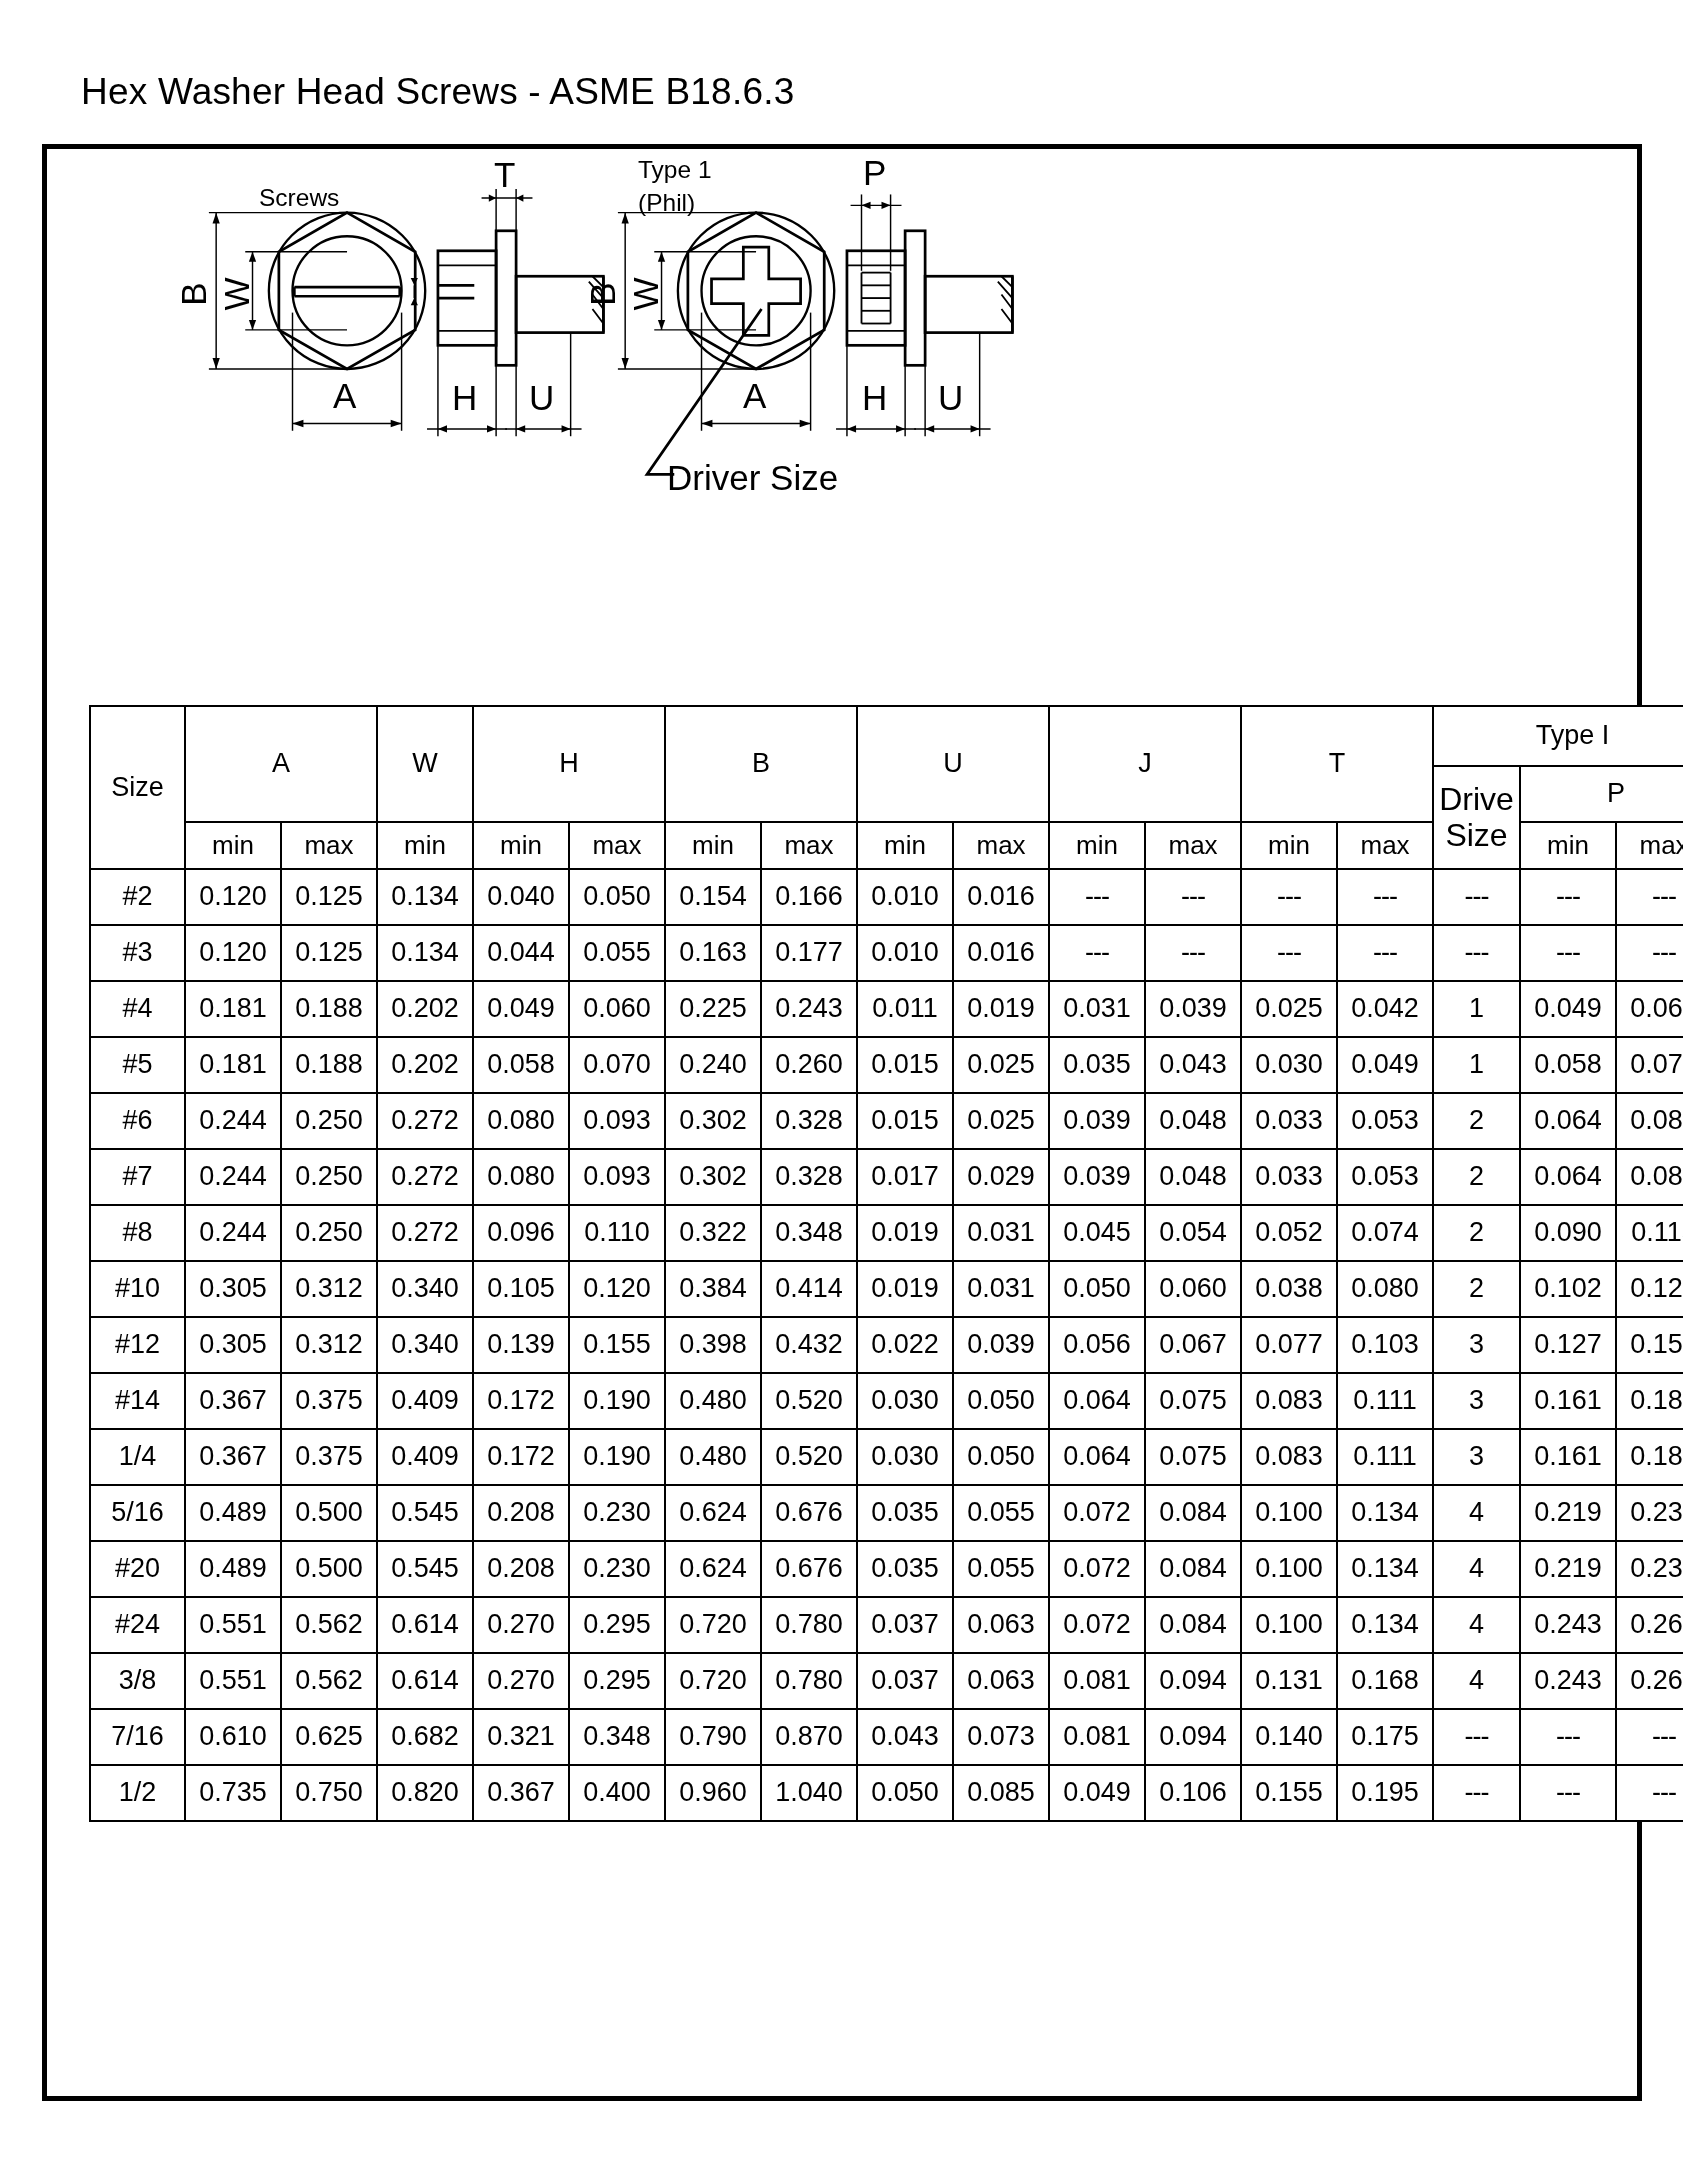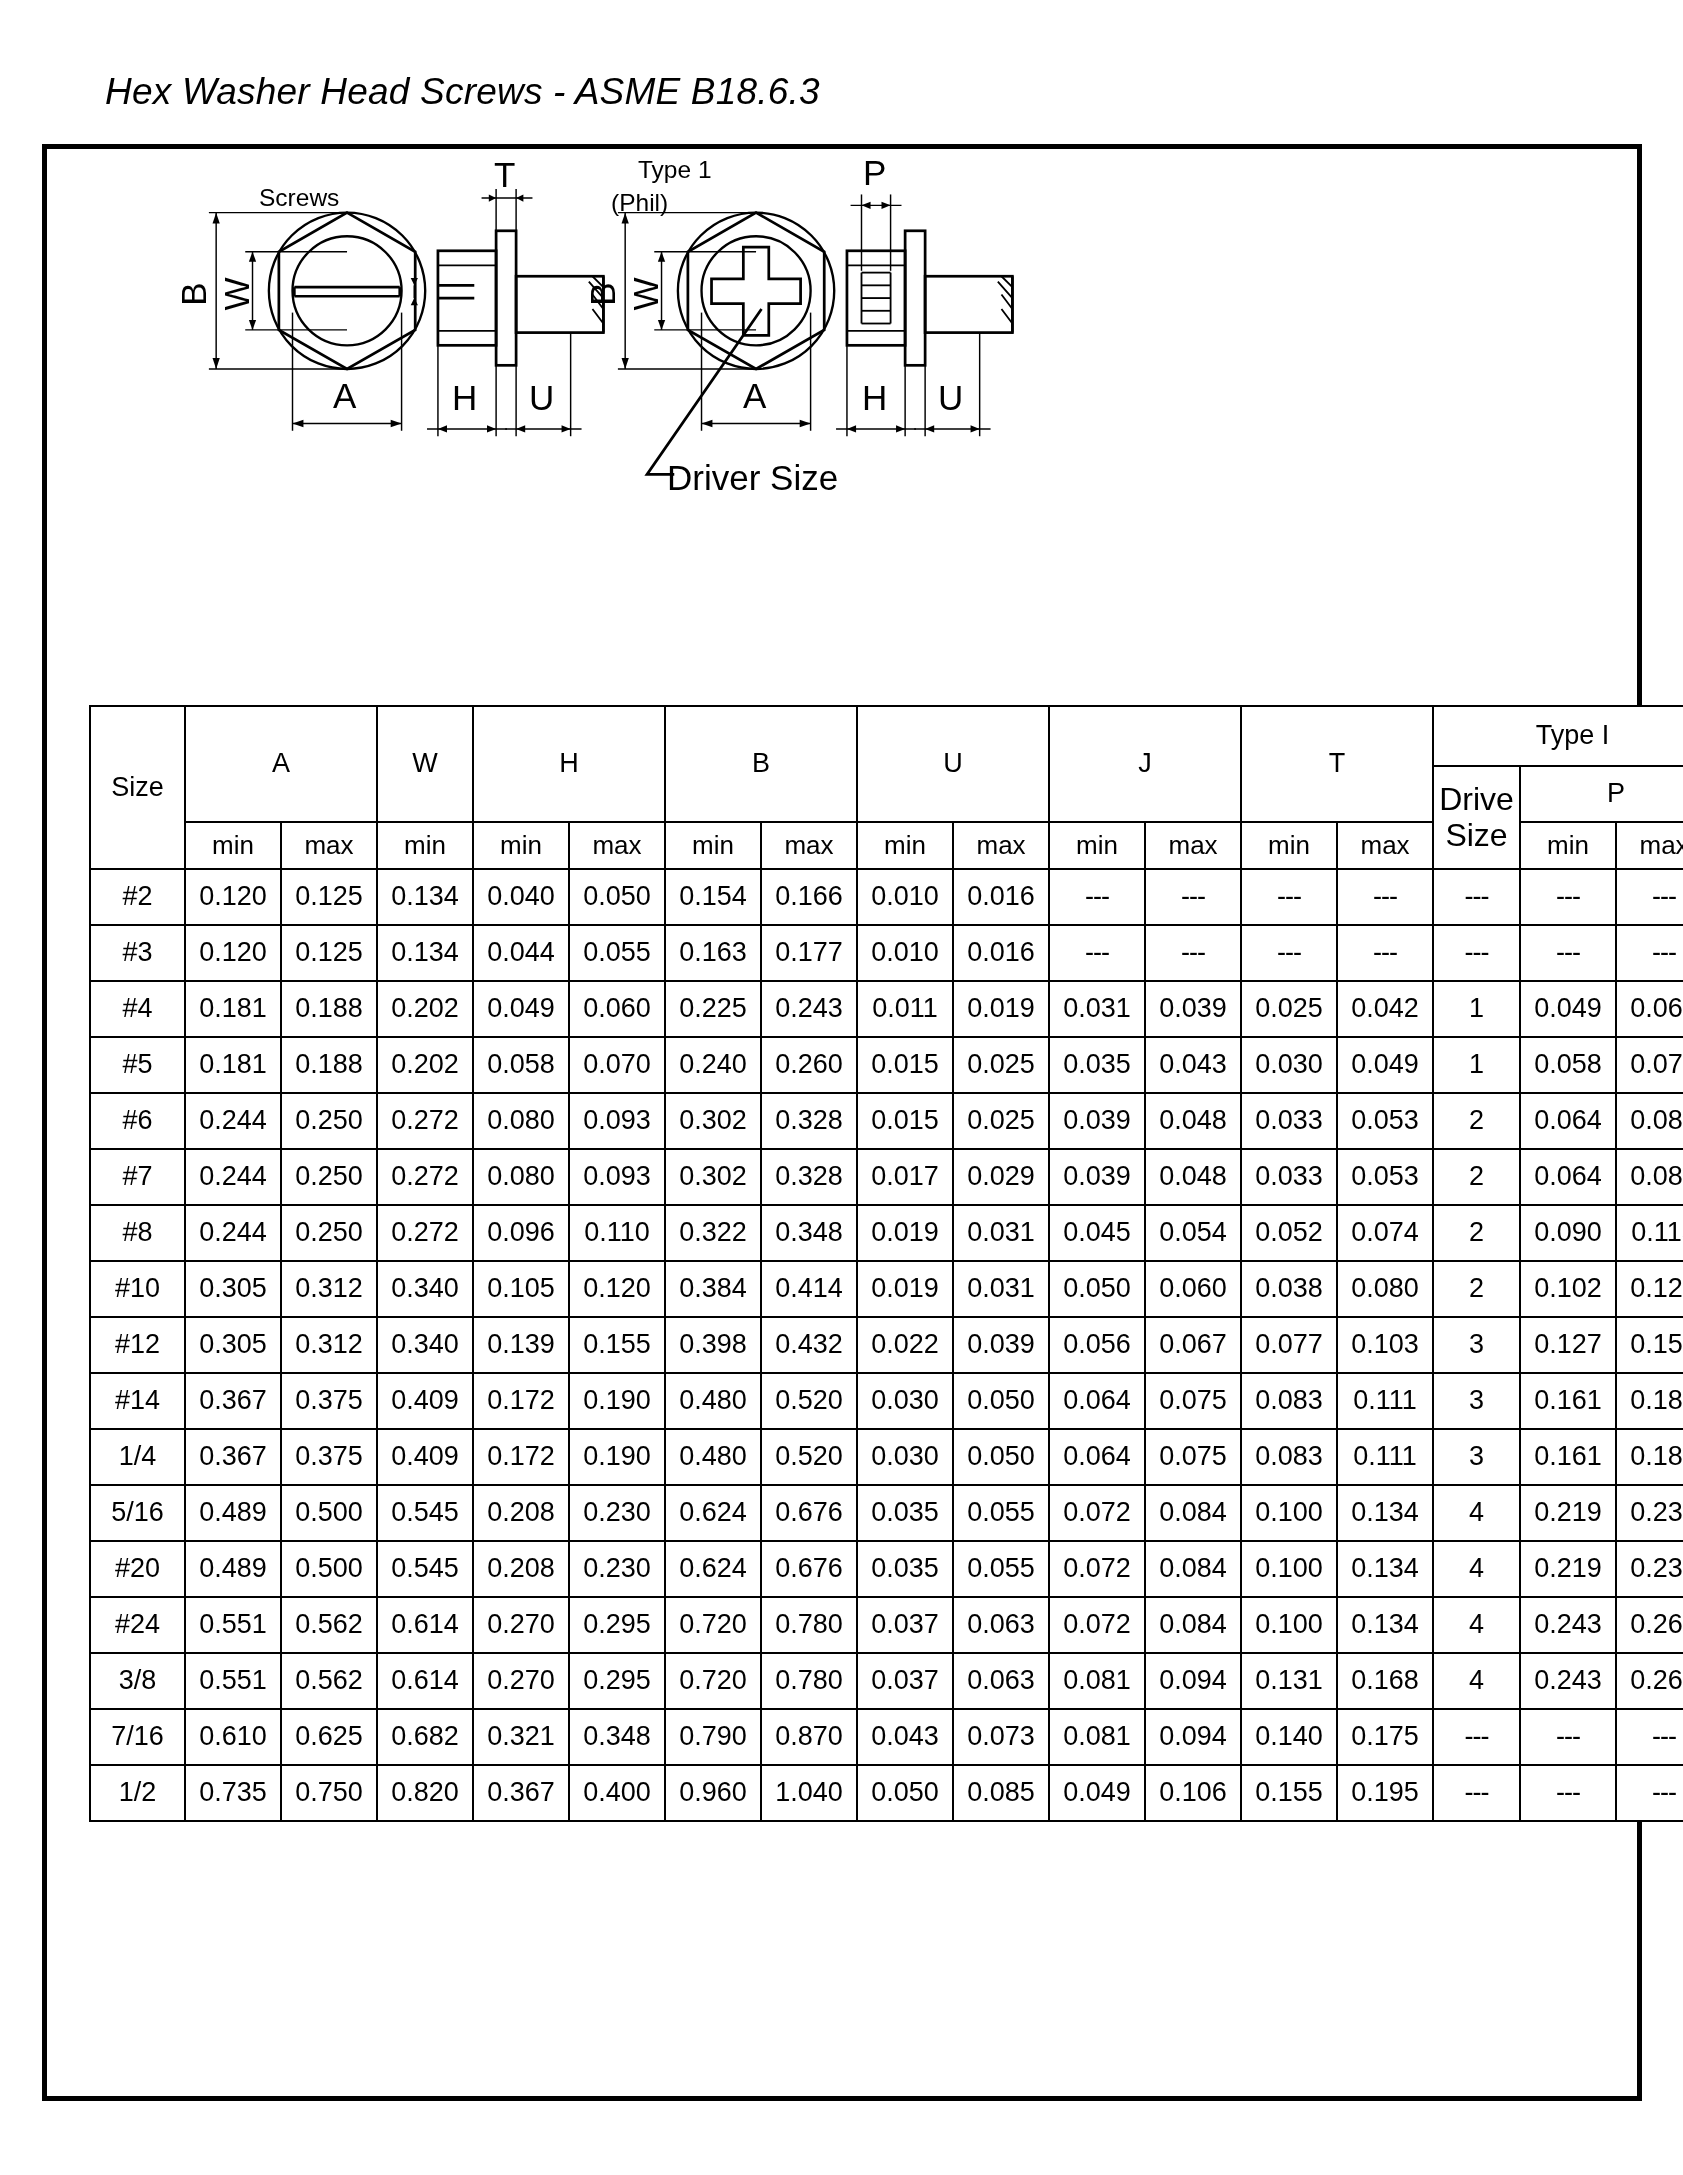--- a/index.html
+++ b/index.html
@@ -11,27 +11,26 @@
     width: 1684px;
     height: 2176px;
     font-family: "Liberation Sans", sans-serif;
     color: #000000;
     position: relative;
     overflow: hidden;
   }
 
   .page-title {
     position: absolute;
-    left: 105px;
+    left: 81px;
     top: 71px;
     font-size: 37px;
     font-weight: 400;
     letter-spacing: 0.2px;
     white-space: nowrap;
-    font-style: italic;
   }
 
   .sheet-border {
     position: absolute;
     left: 42px;
     top: 144px;
     width: 1600px;
     height: 1957px;
     border: 5.5px solid #000000;
     background: #ffffff;
@@ -229,21 +228,21 @@
       <line x1="966" y1="238" x2="966" y2="316" stroke-width="1.6"></line>
       <line x1="1026" y1="202" x2="1026" y2="316" stroke-width="1.6"></line>
       <line x1="954" y1="308" x2="1038" y2="308" stroke-width="1.6"></line>
       <polygon points="966,308 976,304 976,312" fill="#000" stroke="none"></polygon>
       <polygon points="1026,308 1016,304 1016,312" fill="#000" stroke="none"></polygon>
     </g>
   </svg>
 
   <div class="dlabel" style="left:212px; top:35px;">Screws</div>
   <div class="dlabel" style="left:591px; top:7.3px;">Type 1</div>
-  <div class="dlabel" style="left:564px; top:40px;">(Phil)</div>
+  <div class="dlabel" style="left:591px; top:40px;">(Phil)</div>
   <div class="dlabel-big" style="left:620px; top:309px;">Driver Size</div>
 
   <div class="dlabel-rot" style="left:135px; top:125px;">B</div>
   <div class="dlabel-rot" style="left:173px; top:125px;">W</div>
   <div class="dlabel-big" style="left:286px; top:227px;">A</div>
   <div class="dlabel-big" style="left:447px; top:5.5px;">T</div>
   <div class="dlabel-big" style="left:405px; top:229px;">H</div>
   <div class="dlabel-big" style="left:482px; top:229px;">U</div>
 
   <div class="dlabel-rot" style="left:544px; top:125px;">B</div>

